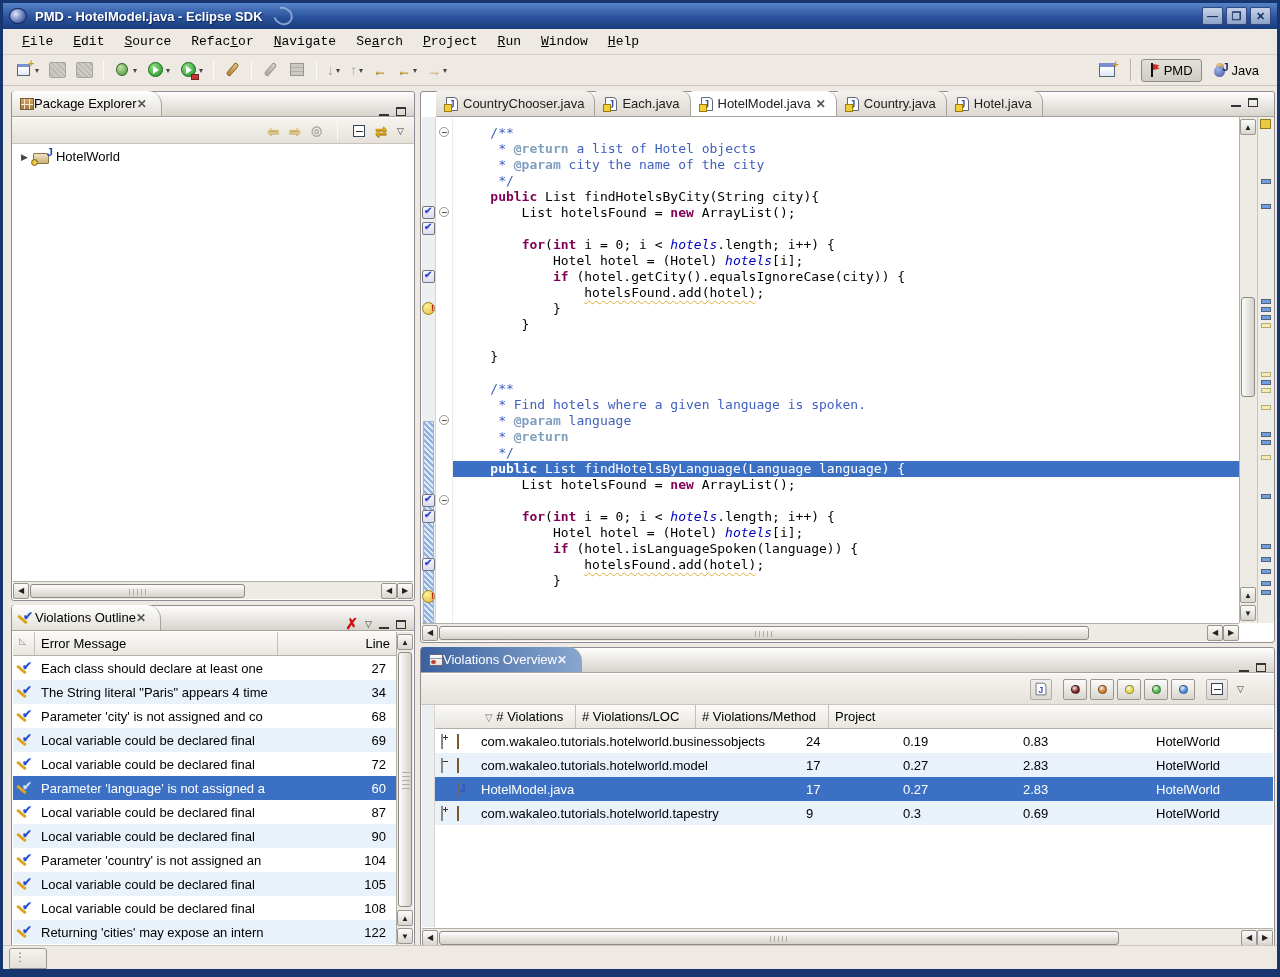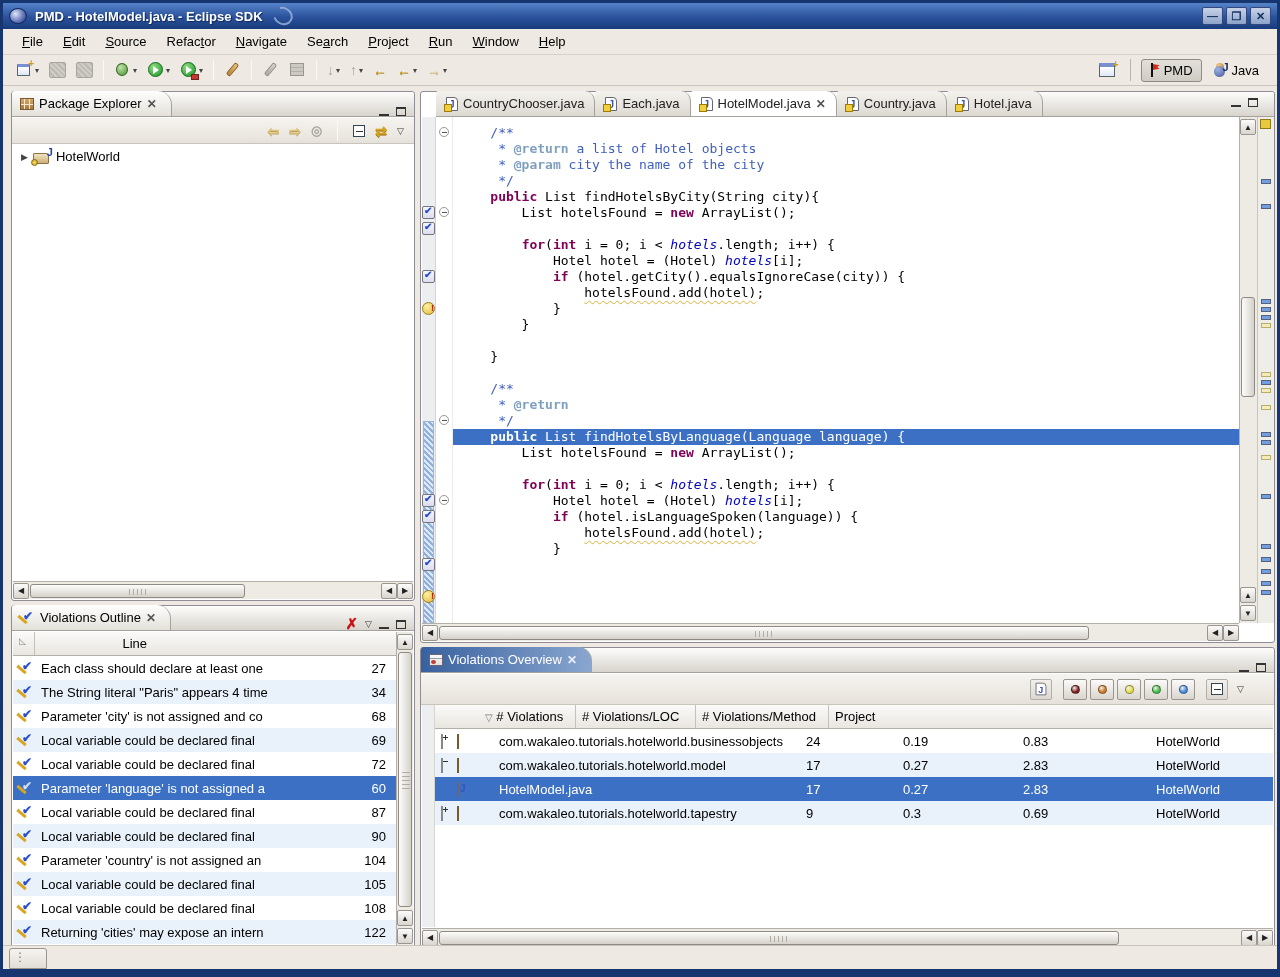--- a/index.html
+++ b/index.html
@@ -7,21 +7,21 @@
   .win{position:relative;width:1280px;height:977px;background:#eeeae3;border:3px solid #17366f;border-bottom:8px solid #17366f;font-family:"Liberation Sans",sans-serif;font-size:13px;color:#000;overflow:hidden;}
   
   .titlebar{position:absolute;left:0;top:0;right:0;height:26px;background:linear-gradient(180deg,#5583c8 0%,#2a529c 55%,#183c7c 100%);display:flex;align-items:center;padding:0 6px;color:#fff;}
   .titlebar .app-icon{width:18px;height:16px;border-radius:50%;background:radial-gradient(circle at 35% 35%,#dfe6f5,#7b8cc8 45%,#2a3c86 90%);margin-right:8px;border:1px solid #122a60;}
   .titlebar .title{font-weight:bold;font-size:13px;text-shadow:1px 1px 1px #10275c;}
   .titlebar .swirl{width:20px;height:18px;border:2px solid #9fb6e0;border-left-color:transparent;border-radius:50%;margin-left:10px;opacity:.8;transform:rotate(30deg);}
   .winbtns{margin-left:auto;display:flex;gap:3px;}
   .wbtn{width:21px;height:18px;background:linear-gradient(#c7d2e8,#8da3c9);border:1px solid #33477e;border-radius:2px;color:#14305f;font-weight:bold;font-size:11px;line-height:16px;text-align:center;}
   
   .menubar{position:absolute;left:0;top:26px;right:0;height:26px;background:#eeeae3;border-bottom:1px solid #d6d2ca;display:flex;align-items:center;padding-left:10px;gap:2px;}
-  .menu-item{padding:3px 9px;}
+  .menu-item{padding:3px 9px;font-family:Liberation Mono, monospace;}
   .menu-item u{text-decoration:underline;}
   
   .toolbar{position:absolute;left:0;top:52px;right:0;height:31px;background:#eeeae3;border-bottom:1px solid #c9c5bd;display:flex;align-items:center;padding-left:8px;}
   .tbtn{display:flex;align-items:center;padding:2px 3px;margin:0 1px;border:1px solid transparent;border-radius:2px;}
   .tbsep{width:1px;height:20px;background:#b9b5ad;border-right:1px solid #fbfaf8;margin:0 5px;}
   .dd{font-size:8px;color:#444;margin-left:2px;}
   .tbi{position:relative;width:17px;height:16px;}
   .i-new .sq{position:absolute;left:1px;top:2px;width:13px;height:12px;background:linear-gradient(#fff,#dfe6fa);border:1px solid #566;border-top:3px solid #7a8fd0;}
   .i-new .plus{position:absolute;right:-1px;top:-4px;color:#d49a12;font-weight:bold;font-size:10px;}
   .i-gray{background:repeating-linear-gradient(45deg,#cfccc5 0 2px,#bdbab2 2px 4px);border:1px solid #a8a59d;border-radius:2px;}
@@ -46,21 +46,21 @@
   .flag .cloth{position:absolute;left:3px;top:1px;width:7px;height:6px;background:#d42a1e;clip-path:polygon(0 0,100% 20%,65% 50%,100% 80%,0 100%);}
   .jico{position:relative;width:14px;height:14px;}
   .jico .ball{position:absolute;left:0;top:3px;width:11px;height:11px;border-radius:50%;background:radial-gradient(circle at 35% 30%,#9db4e4,#44549c);}
   .jico .ball2{position:absolute;left:2px;top:0px;width:8px;height:8px;border-radius:50%;background:radial-gradient(circle at 35% 30%,#efc98a,#b2782a);}
   .jico .j{position:absolute;right:-1px;top:-2px;font-weight:bold;font-size:11px;color:#1b2c68;}
   .openp{position:relative;width:16px;height:14px;border:1px solid #566;background:linear-gradient(#fff,#dfe6fa);border-top:4px solid #7a8fd0;}
   .openp:after{content:"+";position:absolute;right:-5px;top:-8px;color:#d49a12;font-weight:bold;font-size:10px;}
   
   .panel{position:absolute;background:#fff;border:1px solid #8f8c95;border-radius:3px;}
   .ptabbar{position:absolute;left:0;top:0;right:0;height:25px;background:linear-gradient(#fdfdfc,#d8d4cd);border-bottom:1px solid #a5a29b;border-radius:3px 3px 0 0;display:flex;align-items:flex-end;}
-  .vtab{display:flex;align-items:center;gap:5px;height:25px;padding:0 14px 0 8px;background:linear-gradient(#fefefe,#e4e1da);border-right:1px solid #a5a29b;border-radius:3px 14px 0 0;font-size:13px;}
+  .vtab{display:flex;align-items:center;height:25px;padding:0 14px 0 8px;background:linear-gradient(#fefefe,#e4e1da);border-right:1px solid #a5a29b;border-radius:3px 14px 0 0;font-size:13px;}
   .vtab.blue{background:linear-gradient(90deg,#39619f,#89a6cf);color:#fff;}
   .tclose{font-weight:bold;font-size:12px;color:#555;}
   .vtab.blue .tclose{color:#eef;}
   .pctrl{margin-left:auto;display:flex;align-items:center;gap:7px;padding-right:8px;}
   .pb-min{width:10px;height:9px;border-bottom:2px solid #333;}
   .pb-max{width:10px;height:9px;border:1px solid #333;border-top:2px solid #333;}
   .menu-arrow{font-size:9px;color:#333;}
   .redx{color:#c11;font-weight:bold;font-size:15px;line-height:12px;}
   
   .thead{display:flex;background:linear-gradient(#fbfaf9,#e9e6e0);border-bottom:1px solid #b3b0aa;}
@@ -140,21 +140,21 @@
   .collall:after{content:"";position:absolute;left:2px;top:5px;width:7px;height:1px;background:#333;}
   .vo-head{position:absolute;left:14px;top:57px;right:1px;height:24px;}
   .vo-strip{position:absolute;left:1px;top:57px;width:13px;bottom:20px;background:#eceef0;border-right:1px solid #d7d5d0;}
   .vo-rows{position:absolute;left:14px;top:81px;right:1px;bottom:20px;background:#fff;overflow:hidden;}
   .orow{display:flex;align-items:center;height:24px;}
   .orow.alt{background:#e9f1fa;}
   .orow.sel{background:#3b70c4;color:#fff;}
   .oc{white-space:nowrap;overflow:hidden;flex:none;padding-left:8px;}
   .oc-exp{width:22px;padding-left:6px;}
   .oc-ico{width:22px;padding-left:0;}
-  .oc-el{flex:1;padding-left:2px;margin-left:18px;}
+  .oc-el{flex:1;padding-left:2px;}
   .oc-v{width:97px;} .oc-l{width:120px;} .oc-m{width:133px;} .oc-p{width:125px;}
   .expbox{position:relative;width:9px;height:9px;border:1px solid #8a877f;background:#fcfbf8;}
   .expbox:after{content:"";position:absolute;left:1px;top:3px;width:5px;height:1px;background:#333;}
   .expbox.plus:before{content:"";position:absolute;left:3px;top:1px;width:1px;height:5px;background:#333;}
   .pkgico{position:relative;width:14px;height:12px;background:linear-gradient(#d2a76b,#a37b42);border:1px solid #7a5a2a;}
   .pkgico:after{content:"";position:absolute;inset:0;background:linear-gradient(90deg,transparent 3px,#f5e6cc 3px 4px,transparent 4px 8px,#f5e6cc 8px 9px,transparent 9px),linear-gradient(0deg,transparent 4px,#f5e6cc 4px 5px,transparent 5px);}
   .voicon{position:relative;width:14px;height:12px;background:linear-gradient(#fbfbfa,#e3e1dc);border:1px solid #667;}
   .voicon:after{content:"";position:absolute;left:1px;bottom:1px;width:5px;height:4px;background:#c23a33;border-radius:50%;}
   .voicon:before{content:"";position:absolute;left:0;top:3px;right:0;height:1px;background:#99a;}
   
@@ -344,20 +344,21 @@
       </span>
       <span class="pctrl">
         <span class="redx">✗</span>
         <span class="menu-arrow">▽</span>
         <span class="pb-min"></span>
         <span class="pb-max"></span>
       </span>
     </div>
     <div class="thead vout-head">
       <span class="th" style="width:22px;color:#888;font-size:9px;">◺</span>
+      <span class="th" style="flex:1;">Error Message</span>
       <span class="th" style="width:118px;text-align:right;border-right:none;">Line</span>
     </div>
     <div class="vout-rows" id="vout-rows">
         <div class="vrow">
           <span class="vicon">
             <span class="pen"></span>
             <span class="chk">✔</span>
           </span>
           <span class="vmsg">Each class should declare at least one</span>
           <span class="vline">27</span>
@@ -528,20 +529,22 @@
           <div class="line"><span class="p">        </span><span class="k">for</span><span class="p">(</span><span class="k">int</span><span class="p"> i = 0; i &lt; </span><span class="f">hotels</span><span class="p">.length; i++) {</span></div>
           <div class="line"><span class="p">            Hotel hotel = (Hotel) </span><span class="f">hotels</span><span class="p">[i];</span></div>
           <div class="line"><span class="p">            </span><span class="k">if</span><span class="p"> (hotel.getCity().equalsIgnoreCase(city)) {</span></div>
           <div class="line"><span class="p">                </span><span class="w">hotelsFound.add(hotel)</span><span class="p">;</span></div>
           <div class="line"><span class="p">            }</span></div>
           <div class="line"><span class="p">        }</span></div>
           <div class="line"></div>
           <div class="line"><span class="p">    }</span></div>
           <div class="line"></div>
           <div class="line"><span class="d">    /**</span></div>
+          <div class="line"><span class="d">     * Find hotels where a given language is spoken.</span></div>
+          <div class="line"><span class="d">     * </span><span class="t">@param</span><span class="d"> language</span></div>
           <div class="line"><span class="d">     * </span><span class="t">@return</span></div>
           <div class="line"><span class="d">     */</span></div>
           <div class="line sel"><span class="p">    </span><span class="k">public</span><span class="p"> List findHotelsByLanguage(Language language) {</span></div>
           <div class="line"><span class="p">        List hotelsFound = </span><span class="k">new</span><span class="p"> ArrayList();</span></div>
           <div class="line"></div>
           <div class="line"><span class="p">        </span><span class="k">for</span><span class="p">(</span><span class="k">int</span><span class="p"> i = 0; i &lt; </span><span class="f">hotels</span><span class="p">.length; i++) {</span></div>
           <div class="line"><span class="p">            Hotel hotel = (Hotel) </span><span class="f">hotels</span><span class="p">[i];</span></div>
           <div class="line"><span class="p">            </span><span class="k">if</span><span class="p"> (hotel.isLanguageSpoken(language)) {</span></div>
           <div class="line"><span class="p">                </span><span class="w">hotelsFound.add(hotel)</span><span class="p">;</span></div>
           <div class="line"><span class="p">            }</span></div>

